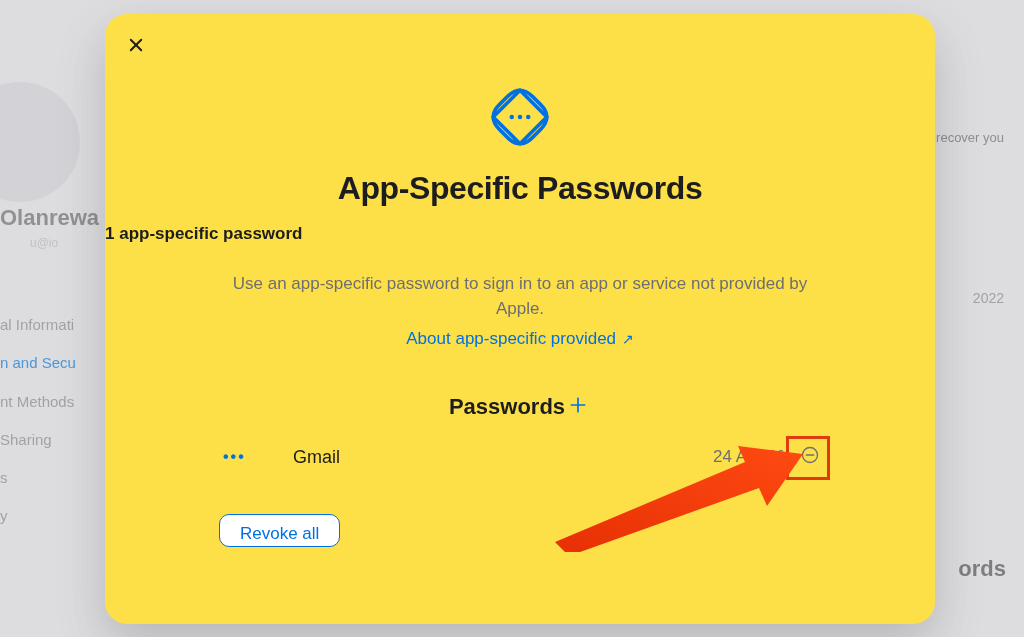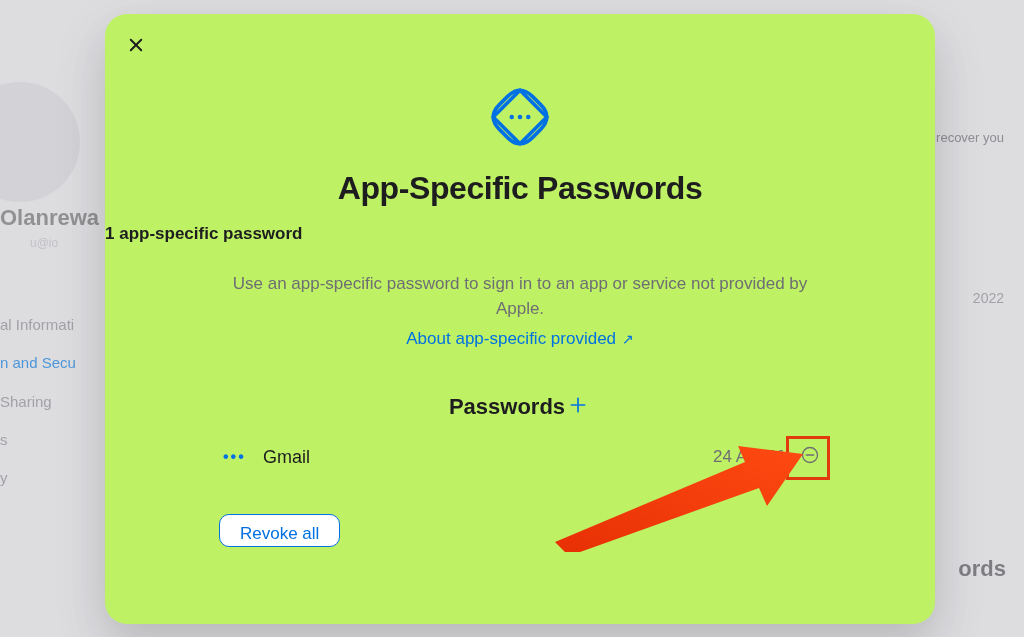--- a/index.html
+++ b/index.html
@@ -81,21 +81,21 @@
     position: absolute;
     inset: 0;
     background: rgba(200,200,205,0.35);
   }
   .modal {
     position: absolute;
     top: 14px;
     left: 105px;
     width: 830px;
     height: 610px;
-    background: #bef264;
+    background: #fde047;
     border-radius: 22px;
     box-shadow: 0 20px 50px rgba(0,0,0,0.18);
     overflow: hidden;
   }
   .close {
     position: absolute;
     top: 22px;
     left: 22px;
     width: 24px;
     height: 24px;
@@ -196,20 +196,21 @@
     font-weight: 700;
     letter-spacing: 2px;
     font-size: 16px;
     margin-left: 4px;
     margin-right: 14px;
   }
   .row .name {
     flex: 0 0 auto;
     font-size: 18px;
     color: #1d1d1f;
+    margin-left: 30px;
   }
   .row .spacer { flex: 1; }
   .row .date {
     font-size: 17px;
     color: #6e6e73;
     margin-right: 16px;
     white-space: nowrap;
     max-width: 70px; 
     overflow: hidden;
   }
@@ -253,20 +254,21 @@
 <body>
 
 <div class="bg">
   <div class="topbar">recover you</div>
   <div class="avatar"></div>
   <div class="name">Olanrewa</div>
   <div class="handle">u@io</div>
   <div class="sidebar">
     <div>al Informati</div>
     <div class="active">n and Secu</div>
+    <div>nt Methods</div>
     <div>Sharing</div>
     <div>s</div>
     <div>y</div>
   </div>
   <div class="right-meta">2022</div>
   <div class="right-words">ords</div>
 </div>
 
 <div class="overlay"></div>
 

